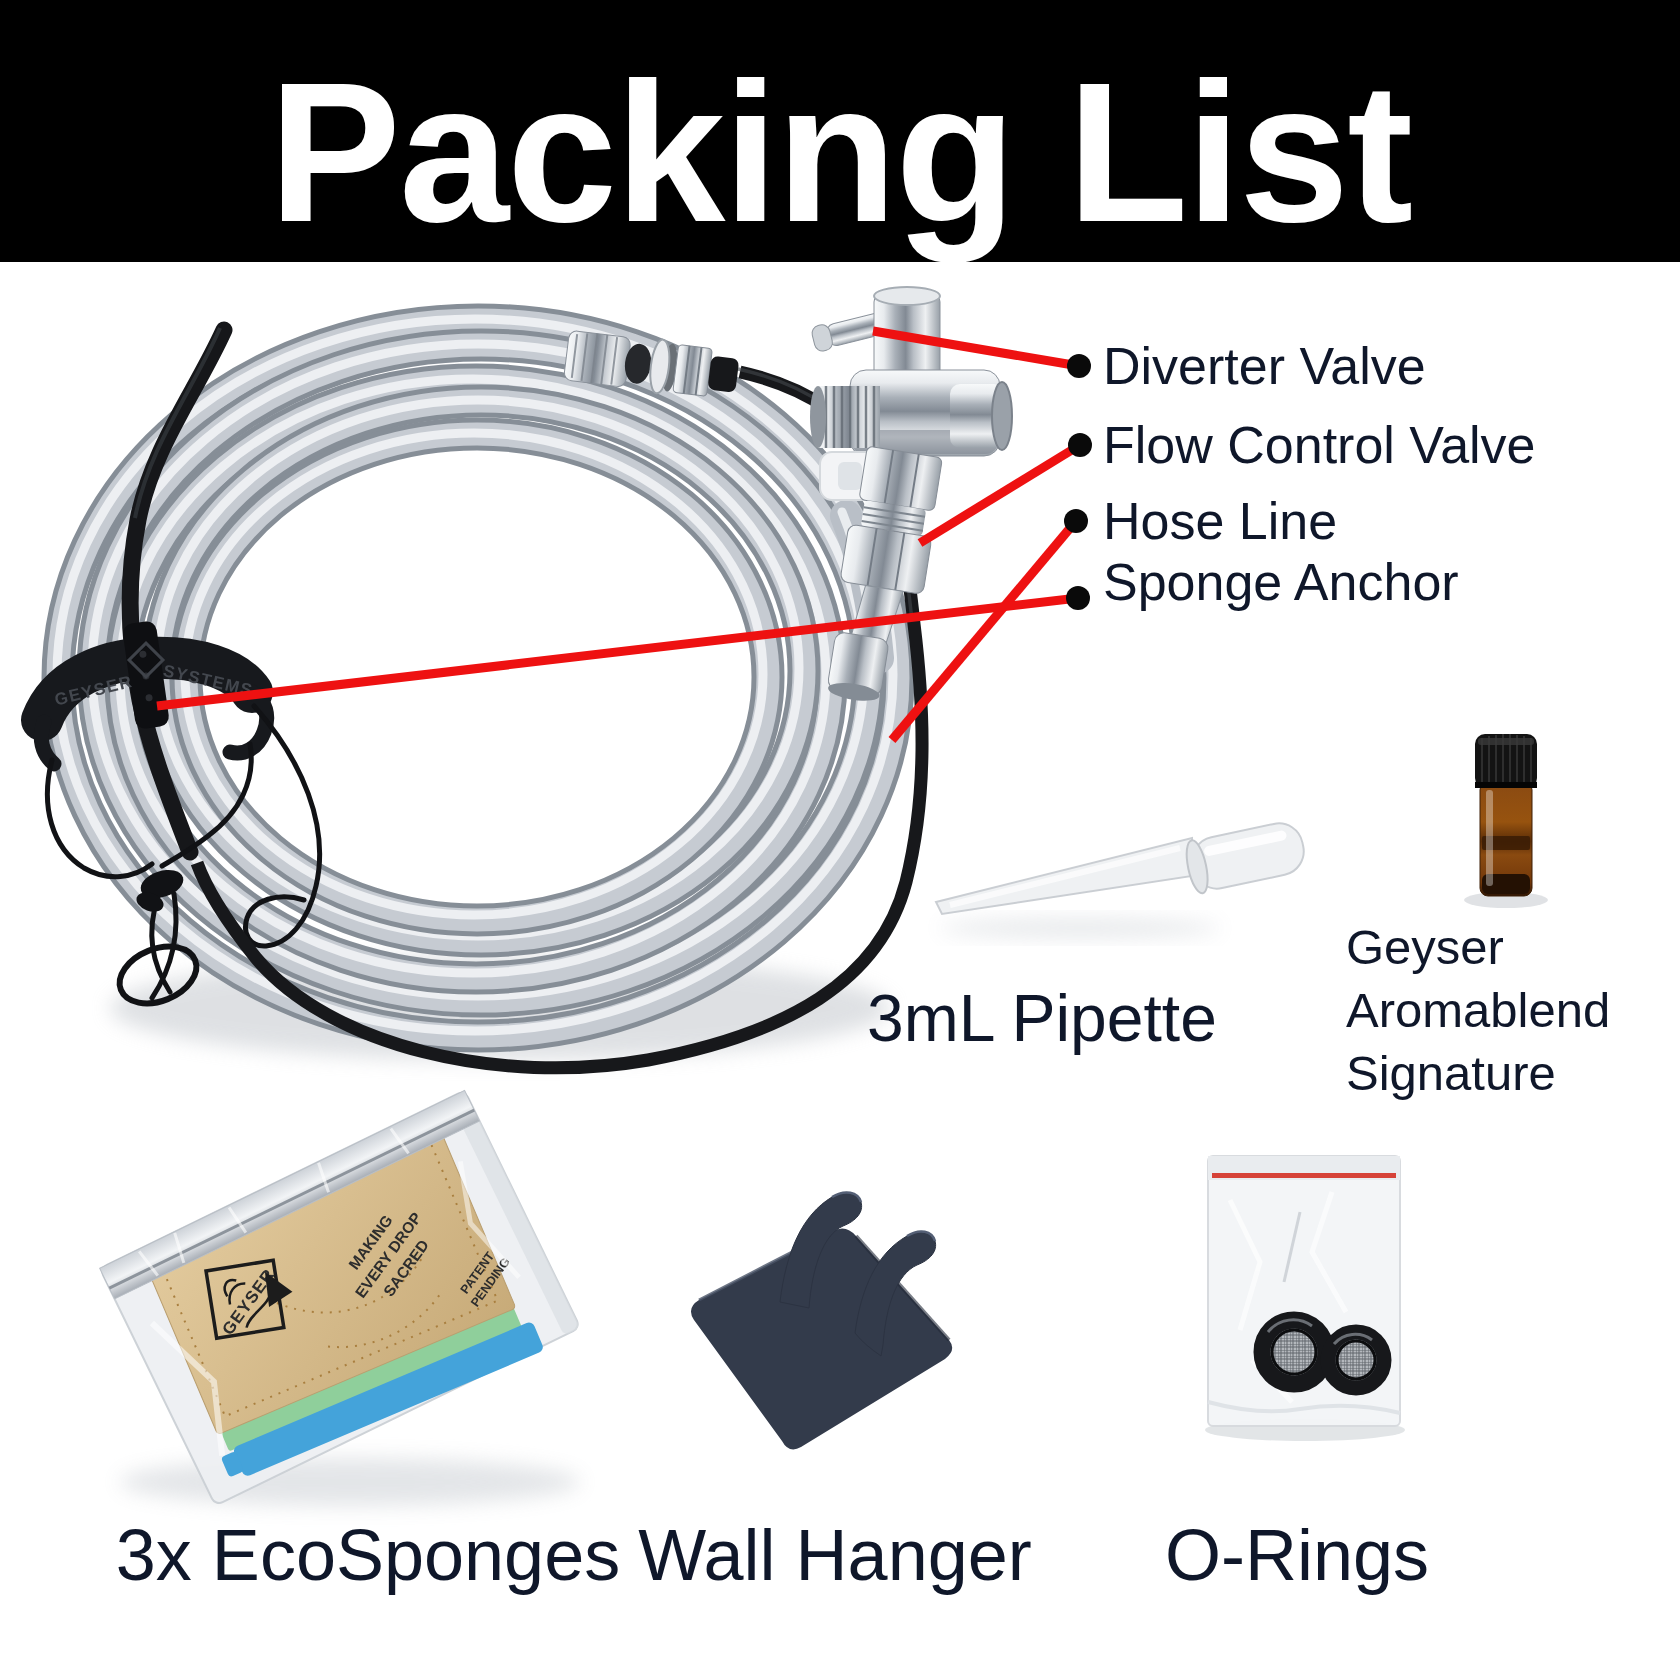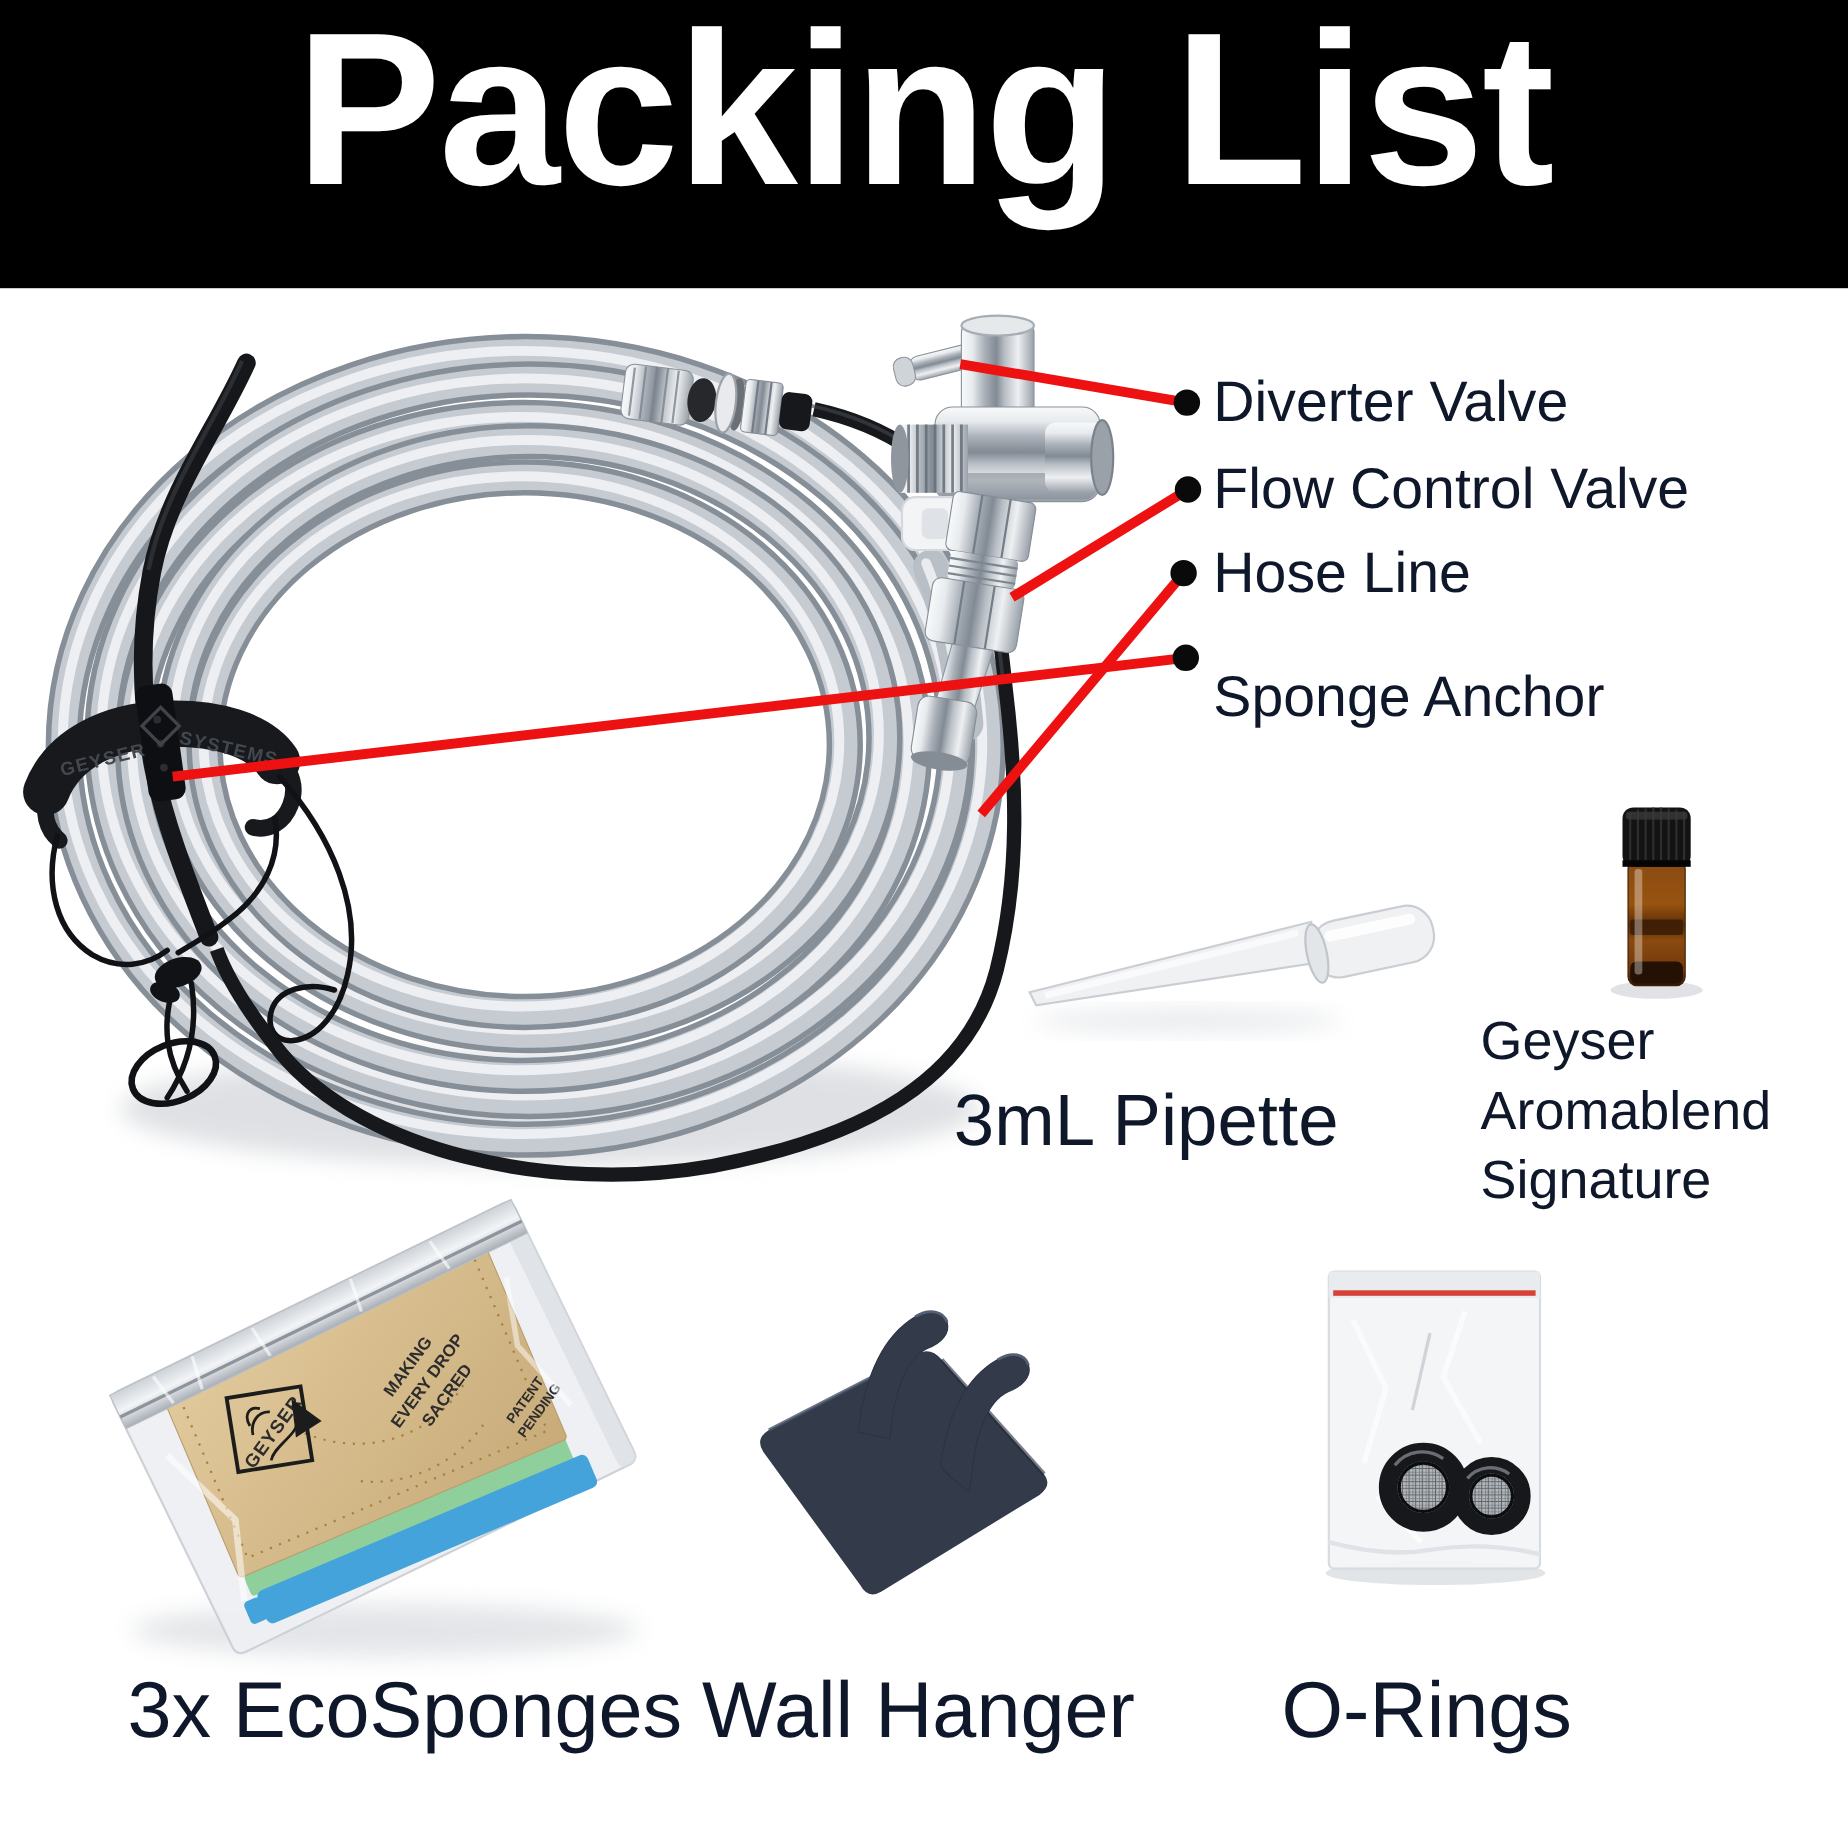--- a/index.html
+++ b/index.html
@@ -1,19 +1,19 @@
 <!DOCTYPE html>
 <html><head>
 <meta charset="utf-8">
 <style>
   html,body{margin:0;padding:0;background:#ffffff;}
   body{width:1680px;height:1680px;position:relative;overflow:hidden;
        font-family:"Liberation Sans", sans-serif;}
   .banner{position:absolute;left:0;top:0;width:1680px;height:262px;background:#000;
-          display:flex;align-items:flex-start;justify-content:center;}
+          display:flex;align-items:flex-end;justify-content:center;}
   .banner h1{margin:0;color:#fff;font-size:198px;font-weight:bold;letter-spacing:-2px;line-height:1;
              padding-bottom:10px;}
   #art{position:absolute;left:0;top:0;width:1680px;height:1680px;}
   .label{position:absolute;color:#0f172a;font-weight:normal;white-space:nowrap;}
   .callout-label{left:1103px;transform:translateY(-50%);font-size:52px;}
   .bottom-label{font-size:72px;transform:translateX(-50%);top:1514px;}
   .pipette-label{font-size:66px;transform:translateX(-50%);left:1042px;top:980px;}
   .aroma-label{left:1346px;top:916px;font-size:49px;line-height:63px;}
   .emboss{font-size:17px;font-weight:bold;fill:#43474e;letter-spacing:1.5px;}
   .cardtxt{font-weight:bold;fill:#2d2d2d;}
@@ -279,21 +279,21 @@
   </g>
 </svg>
 
 <div class="banner">
   <h1>Packing List</h1>
 </div>
 
 <div class="label callout-label" style="top:366px">Diverter Valve</div>
 <div class="label callout-label" style="top:445px">Flow Control Valve</div>
 <div class="label callout-label" style="top:521px">Hose Line</div>
-<div class="label callout-label" style="top:634px">Sponge Anchor</div>
+<div class="label callout-label" style="top:582px">Sponge Anchor</div>
 
 <div class="label pipette-label">3mL Pipette</div>
 <div class="label aroma-label">
   <div>Geyser</div>
   <div>Aromablend</div>
   <div>Signature</div>
 </div>
 <div class="label bottom-label" style="left:368px">3x EcoSponges</div>
 <div class="label bottom-label" style="left:835px">Wall Hanger</div>
 <div class="label bottom-label" style="left:1297px">O-Rings</div>

